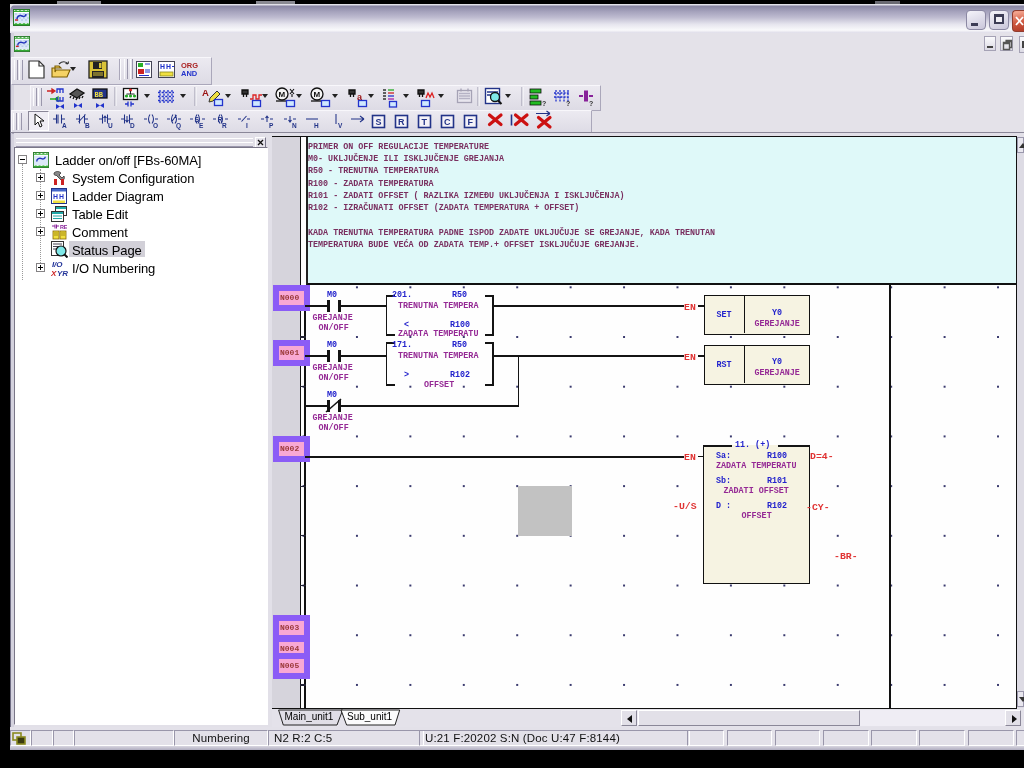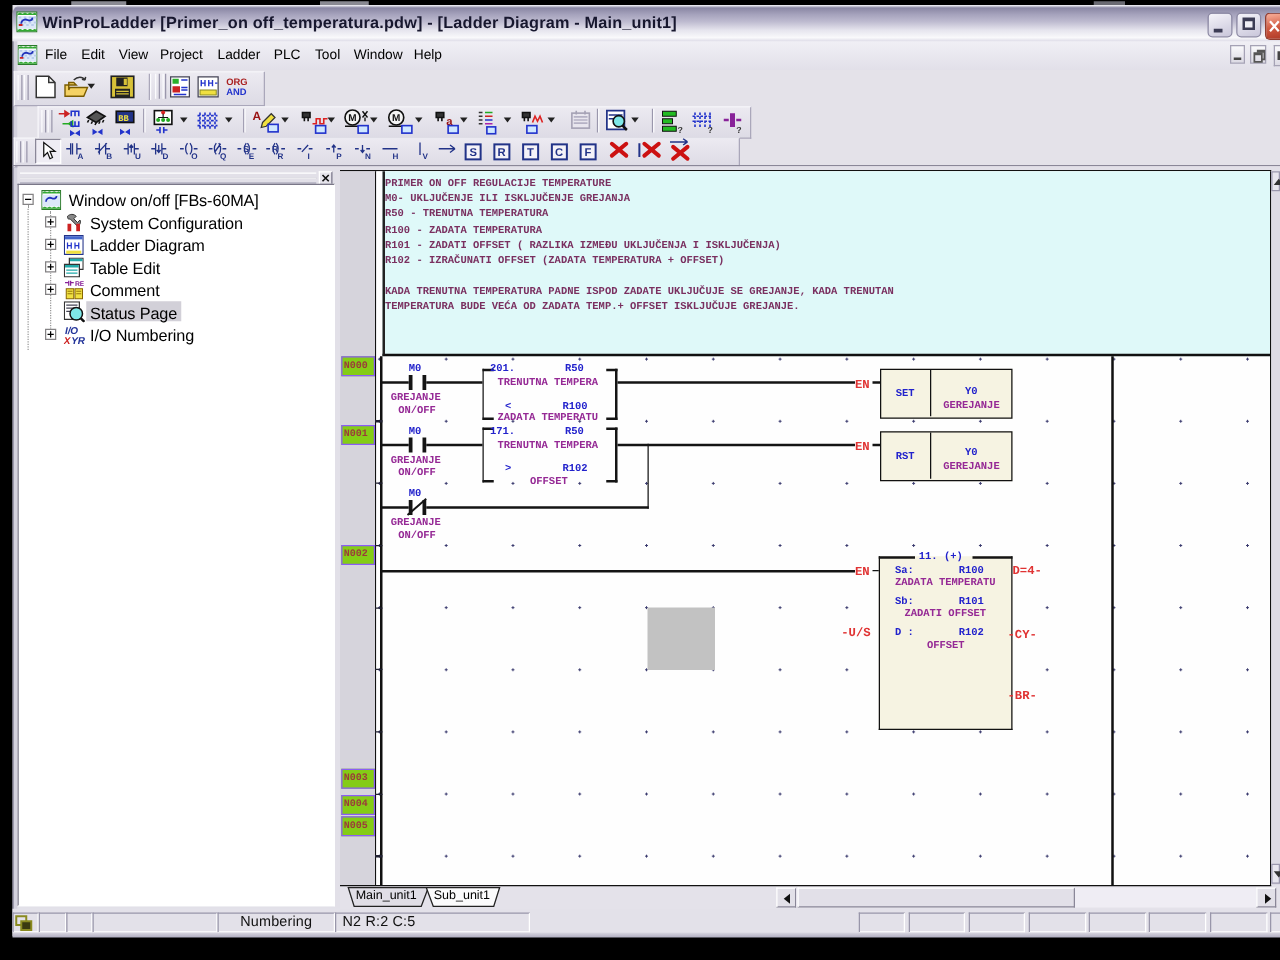--- a/index.html
+++ b/index.html
@@ -2,21 +2,21 @@
 <html><head><meta charset="utf-8"><style>
 html,body{margin:0;padding:0;background:#000;}
 #pg{position:relative;width:1024px;height:768px;background:#000;overflow:hidden;
     font-family:"Liberation Sans",sans-serif;}
 .a{position:absolute;}
 .t{position:absolute;font:bold 8.4px "Liberation Mono",monospace;white-space:pre;line-height:9px;letter-spacing:0;}
 .blu{color:#2222cc}.pur{color:#952995}
 .red{position:absolute;font:bold 9.8px "Liberation Mono",monospace;white-space:pre;line-height:10px;color:#e03333}
 .wire{position:absolute;background:#141414;height:2px}
 .vl{position:absolute;background:#141414;width:2px}
-.lbl{position:absolute;left:273px;width:24px;height:14px;background:#84cc16;border:1px solid #8b5cf6;
+.lbl{position:absolute;left:273px;width:24px;height:14px;background:#f9a8d4;border:6px solid #8b5cf6;
      font:bold 8px "Liberation Mono",monospace;color:#9b3a3a;line-height:14px;padding-left:1px}
 .cell{position:absolute;top:730px;height:14px;border-top:1px solid #9996aa;border-left:1px solid #9996aa;
       border-bottom:1px solid #fff;border-right:1px solid #fff;font-size:11.5px;letter-spacing:.15px;color:#111;line-height:14px}
 .mi{position:absolute;top:0;font-size:11px;color:#000;line-height:22px}
 .grip{position:absolute;width:2px;border-left:1px solid #fcfcfe;border-right:1px solid #9a97ac}
 .dd{position:absolute;width:0;height:0;border-left:3.5px solid transparent;border-right:3.5px solid transparent;border-top:4px solid #222}
 </style></head><body>
 <div id="pg">
 
 <div class="a" style="left:57px;top:1px;width:44px;height:2.5px;background:#8a8a92"></div>
@@ -24,49 +24,36 @@
 <div class="a" style="left:875px;top:1px;width:25px;height:2.5px;background:#6a6a72"></div>
 
 <div class="a" style="left:10px;top:4px;width:1014px;height:745px;background:#e4e2e9"></div>
 
 <div class="a" style="left:10px;top:33px;width:1.4px;height:713px;background:#6e6c82"></div>
 <div class="a" style="left:11.4px;top:33px;width:2.2px;height:713px;background:#d4d2de"></div>
 
 <div class="a" style="left:10px;top:4px;width:1014px;height:29px;border-radius:7px 0 0 0;
  background:linear-gradient(#fafafc 0%,#8a87a4 8%,#a5a2bc 26%,#bebbd0 46%,#e6e5ee 70%,#f9f9fb 90%,#dedce8 100%);"></div>
 <div class="a" style="left:13px;top:9px;width:16px;height:17px" id="appicon1"></div>
-<div class="a" style="left:34px;top:10px;font:bold 13px 'Liberation Sans',sans-serif;letter-spacing:.15px;color:#17172e">WinProLadder [Primer_on off_temperatura.pdw] - [Ladder Diagram - Main_unit1]</div>
 
 <div class="a" style="left:966px;top:10px;width:20px;height:20px;border-radius:4px;border:1px solid #8b88a3;
  background:linear-gradient(160deg,#f5f4fa,#c9c6da);box-sizing:border-box">
       <div class="a" style="left:4px;top:12px;width:7px;height:3px;background:#3c3c55"></div>
     </div>
 <div class="a" style="left:989px;top:10px;width:20px;height:20px;border-radius:4px;border:1px solid #8b88a3;
  background:linear-gradient(160deg,#f5f4fa,#c9c6da);box-sizing:border-box">
       <div class="a" style="left:4px;top:3px;width:10px;height:10px;border:2px solid #3c3c55;border-top-width:3px;box-sizing:border-box;background:#f0eff6"></div>
     </div>
 <div class="a" style="left:1012px;top:10px;width:12px;height:20px;border-radius:4px 0 0 4px;border:1px solid #913c2e;border-right:none;
  background:linear-gradient(170deg,#f2a28c 10%,#d05a42 55%,#b13b28);">
  <svg width="12" height="20" style="position:absolute">
         <path d="M3 6 L10 14 M10 6 L3 14" stroke="#fff" stroke-width="1.8"></path>
       </svg>
     </div>
 
-<div class="a" style="left:13.6px;top:33px;width:1010.4px;height:23px;background:linear-gradient(#f0eff5,#e2e0e9);border-bottom:1px solid #c5c2d2" id="menubar">
-  <div class="a" style="left:1px;top:3px;width:16px;height:17px" id="appicon2"></div>
-  <span class="mi" style="left:22.4px">File</span>
-  <span class="mi" style="left:51.4px">Edit</span>
-  <span class="mi" style="left:81.4px">View</span>
-  <span class="mi" style="left:114.4px">Project</span>
-  <span class="mi" style="left:160.4px">Ladder</span>
-  <span class="mi" style="left:205.4px">PLC</span>
-  <span class="mi" style="left:238.4px">Tool</span>
-  <span class="mi" style="left:269.4px">Window</span>
-  <span class="mi" style="left:317.4px">Help</span>
-</div>
 
 <div class="a" style="left:984px;top:36px;width:12px;height:15px;background:linear-gradient(#fafafc,#dcdae4);border:1px solid #a5a2b5;box-sizing:border-box">
       <div class="a" style="left:2px;top:9px;width:6px;height:2px;background:#444"></div>
     </div>
 <div class="a" style="left:1000px;top:36px;width:13px;height:15px;background:linear-gradient(#fafafc,#dcdae4);border:1px solid #a5a2b5;box-sizing:border-box">
  <svg width="13" height="15" style="position:absolute">
         <path d="M4.5 3.5 h6 v7 h-2 M2.5 5.5 h6 v7 h-6 z" stroke="#555" stroke-width="1.4" fill="none"></path>
         <path d="M2.5 6.5 h6 M4.5 4.5 h6" stroke="#555" stroke-width="1.4"></path>
       </svg>
     </div>
@@ -235,21 +222,21 @@
 <div class="t pur" style="left:716px;top:462px">ZADATA TEMPERATU</div>
 <div class="t blu" style="left:716px;top:477px">Sb:</div>
 <div class="t blu" style="left:767px;top:477px">R101</div>
 <div class="t pur" style="left:723.5px;top:486.5px">ZADATI OFFSET</div>
 <div class="t blu" style="left:716px;top:502px">D :</div>
 <div class="t blu" style="left:767px;top:502px">R102</div>
 <div class="t pur" style="left:741.5px;top:512px">OFFSET</div>
 <div class="red" style="left:810px;top:452px">D=4-</div>
 <div class="red" style="left:673px;top:501.5px">-U/S</div>
 <div class="red" style="left:806px;top:502.5px">-CY-</div>
-<div class="red" style="left:806px;top:552px">-BR-</div>
+<div class="red" style="left:834px;top:552px">-BR-</div>
 
 <div class="a" style="left:272px;top:707.5px;width:752px;height:20px;background:#e4e2ea"></div>
 <div class="a" style="left:272px;top:707.5px;width:745px;height:1.5px;background:#111"></div>
 <svg class="a" style="left:272px;top:708px" width="140" height="19">
  <path d="M6.6 2 L11.3 17 L65 17 L70.7 2 Z" fill="#e0dee6" stroke="#222" stroke-width="1"></path>
  <path d="M69 2 L74.6 17 L123 17 L127.7 2 Z" fill="#fbfbfc" stroke="#222" stroke-width="1"></path>
 </svg>
 <div class="a" style="left:284.5px;top:711px;font-size:10px;color:#000">Main_unit1</div>
 <div class="a" style="left:347px;top:711px;font-size:10px;color:#000">Sub_unit1</div>
 
@@ -266,20 +253,21 @@
 <div class="cell" style="left:10px;width:19px"></div>
 <svg class="a" style="left:12px;top:732px" width="16" height="14">
  <rect x="1" y="1" width="8" height="7" fill="none" stroke="#8a8a20" stroke-width="1.6"></rect>
  <rect x="5" y="5" width="8" height="7" fill="#3a3a10" stroke="#8a8a20" stroke-width="1.6"></rect>
 </svg>
 <div class="cell" style="left:31px;width:20px"></div>
 <div class="cell" style="left:53px;width:19px"></div>
 <div class="cell" style="left:74px;width:98px"></div>
 <div class="cell" style="left:174px;width:92px;text-align:center">Numbering</div>
 <div class="cell" style="left:268px;width:149px;padding-left:5px">N2 R:2 C:5</div>
+<div class="cell" style="left:419px;width:264px;padding-left:5px">U:21 F:20202 S:N (Doc U:47 F:8144)</div>
 <div class="cell" style="left:687px;width:35px"></div>
 <div class="cell" style="left:727px;width:43px"></div>
 <div class="cell" style="left:775px;width:43px"></div>
 <div class="cell" style="left:823px;width:44px"></div>
 <div class="cell" style="left:871px;width:44px"></div>
 <div class="cell" style="left:919px;width:44px"></div>
 <div class="cell" style="left:968px;width:44px"></div>
 <div class="cell" style="left:1016px;width:8px"></div>
 
 <div class="a" style="left:10px;top:746px;width:1014px;height:3.5px;background:linear-gradient(#d8d6e0,#b0adc0)"></div>
@@ -530,21 +518,21 @@
  <div class="a" style="left:4px;top:8px;width:9px;height:9px;background:#fff;border:1px solid #848284;box-sizing:border-box">
         <div class="a" style="left:1px;top:3px;width:5px;height:1px;background:#000"></div>
       </div>
  <svg class="a" style="left:19px;top:5px" width="16" height="16" viewBox="0 0 17 17">
   <rect x="0.5" y="0.5" width="16" height="16" fill="#fff" stroke="#2a7a2a"></rect>
   <path d="M1 2 l2 -1 2 1 2 -1 2 1 2 -1 2 1 2 -1 1 1 v1 H1 Z" fill="#33aa33"></path>
   <path d="M1 15 l2 -1 2 1 2 -1 2 1 2 -1 2 1 2 -1 1 1 v1 H1 Z" fill="#33aa33"></path>
   <rect x="1" y="4" width="15" height="10" fill="#dce8f8"></rect>
   <path d="M4 10 c0 -3 3 -4 5 -3 c2 1 4 0 4 -2" stroke="#2233bb" stroke-width="1.5" fill="none"></path>
  </svg>
- <span class="a" style="left:41px;top:6px">Window on/off [FBs-60MA]</span>
+ <span class="a" style="left:41px;top:6px">Ladder on/off [FBs-60MA]</span>
 
  <div class="a" style="left:22px;top:26px;width:9px;height:9px;background:#fff;border:1px solid #848284;box-sizing:border-box">
         <div class="a" style="left:1px;top:3px;width:5px;height:1px;background:#000"></div>
         <div class="a" style="left:3px;top:1px;width:1px;height:5px;background:#000"></div>
       </div>
  <svg class="a" style="left:37px;top:23px" width="16" height="16">
   <path d="M3 3 c2 -2 5 -2 7 0 l-2 2 l3 3 l2 -2 c1 2 0 4 -2 5 l-6 -6 c-1 1 -2 0 -2 -2 z" fill="#888" stroke="#333" stroke-width="0.8"></path>
   <rect x="3" y="9" width="3" height="6" fill="#cc2222"></rect>
   <rect x="10" y="9" width="3" height="6" fill="#cc2222"></rect>
  </svg>

